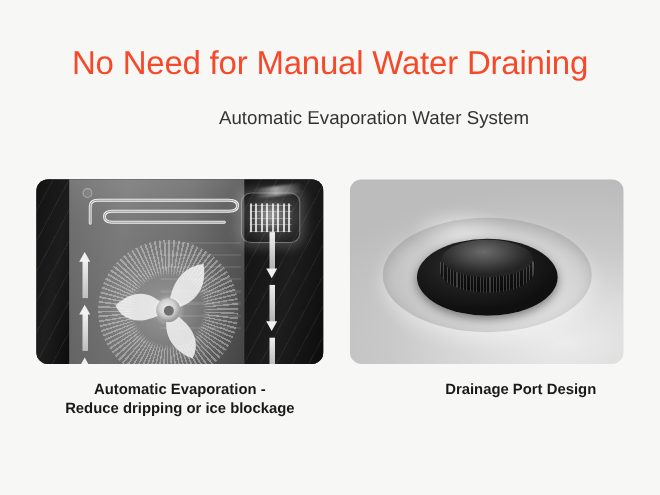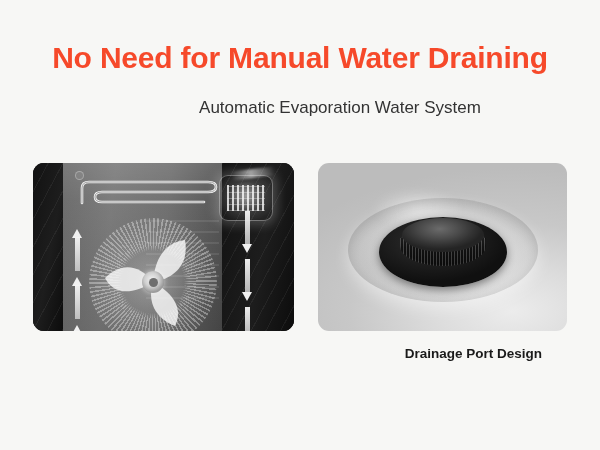--- a/index.html
+++ b/index.html
@@ -20,21 +20,21 @@
     background: #f7f7f5;
   }
 
   
   .title {
     position: absolute;
     left: 0; top: 40px;
     width: 600px;
     text-align: center;
     font-size: 30px;
-    font-weight: bold;
+    font-weight: normal;
     letter-spacing: -0.2px;
     color: #f6492a;
     line-height: 36px;
     white-space: nowrap;
   }
   .subtitle {
     position: absolute;
     left: 0; top: 96px;
     width: 600px;
     text-align: center;
@@ -367,18 +367,22 @@
         <div class="drain-flange"></div>
         <div class="drain-cap">
           <div class="ribs"></div>
           <div class="top"></div>
         </div>
       </div>
     </div>
 
   </div>
 
+  <div class="caption caption-left">
+    <div>Automatic Evaporation -</div>
+    <div>Reduce dripping or ice blockage</div>
+  </div>
 
   <div class="caption caption-right">
     <div>Drainage Port Design</div>
   </div>
 
 </div>
 
 </body></html>

